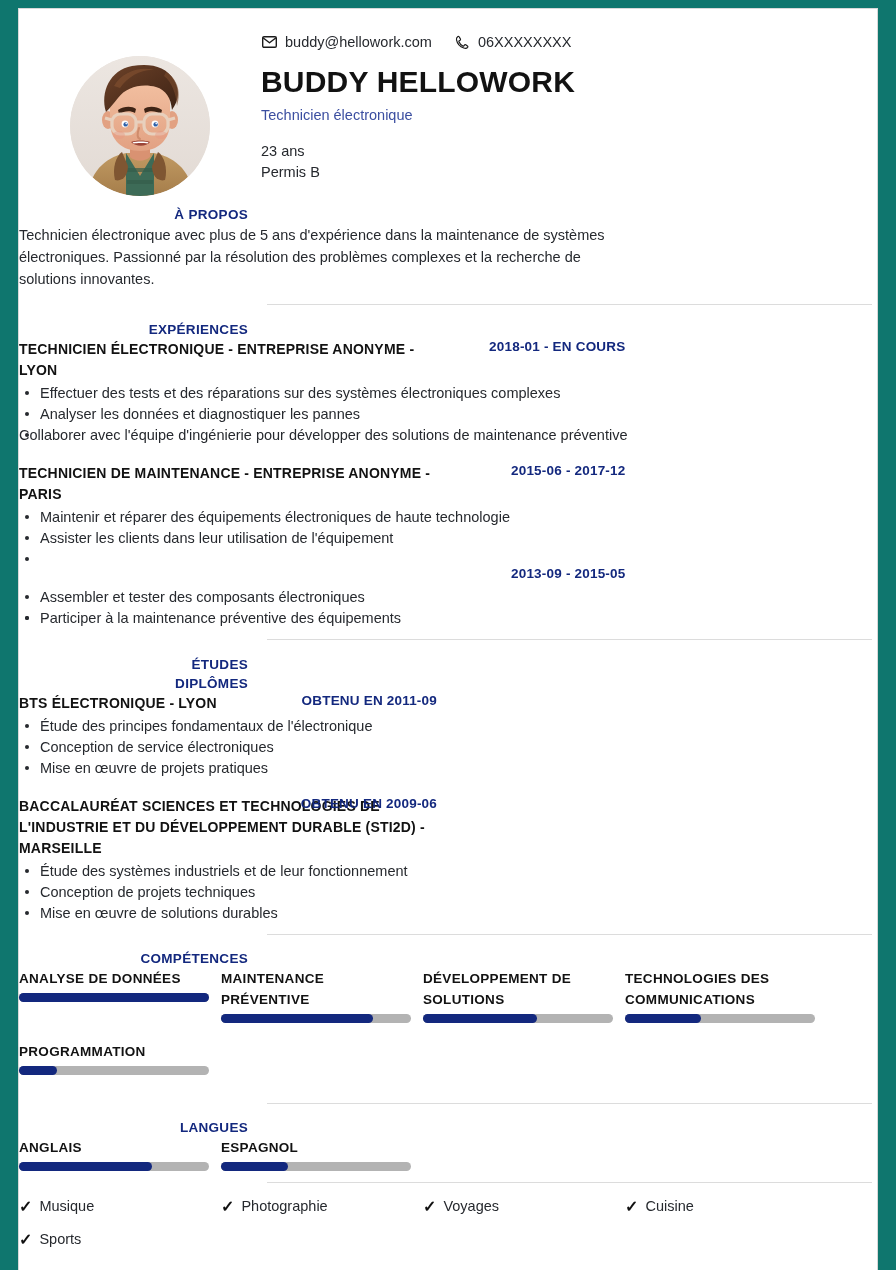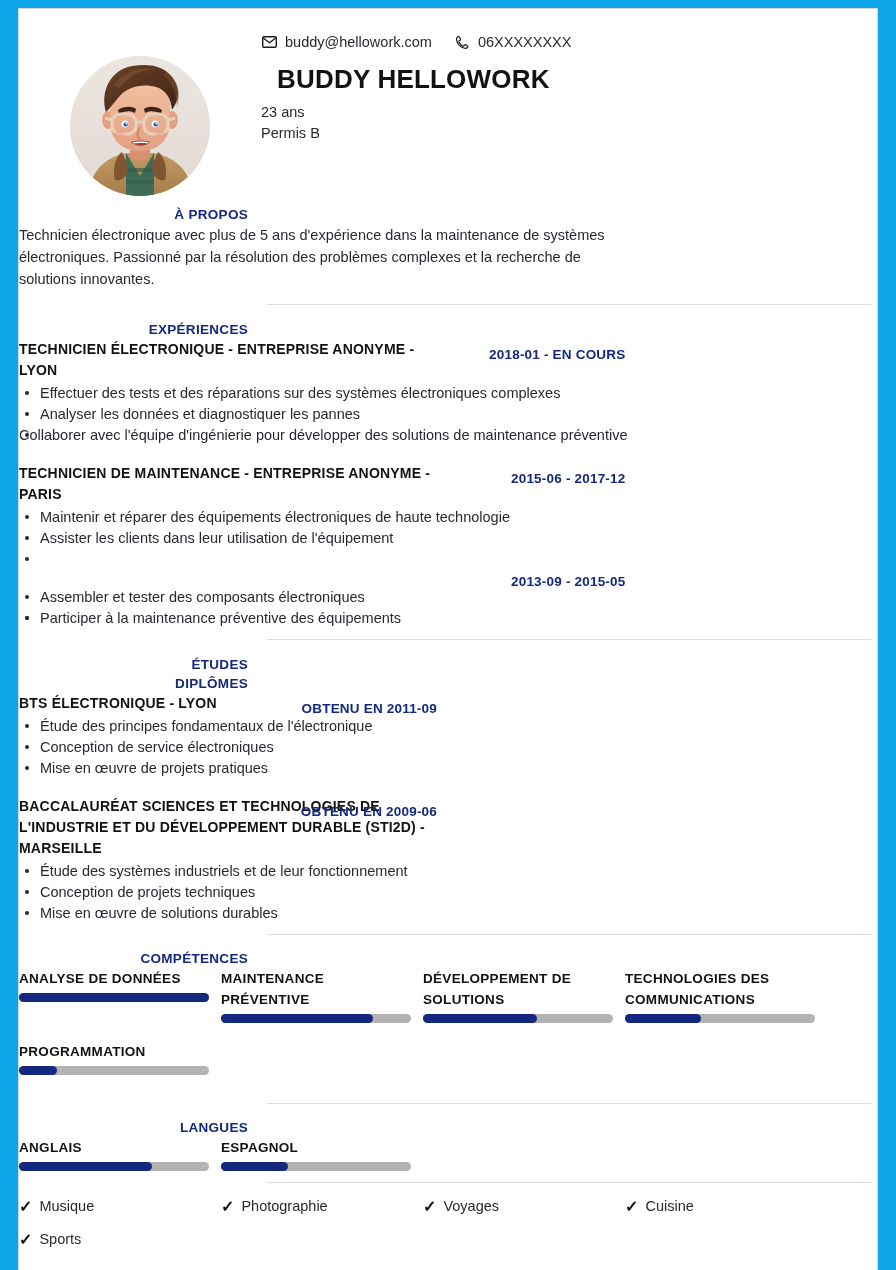--- a/index.html
+++ b/index.html
@@ -4,21 +4,21 @@
 <style>
   * { box-sizing: border-box; margin: 0; padding: 0; }
   html, body {
     background: #ffffff;
     font-family: "Liberation Sans", sans-serif;
   }
   .page {
     position: relative;
     width: 896px;
     height: 1270px;
-    background: #0ea5e9;
+    background: #0f766e;
     overflow: hidden;
   }
   .sheet {
     position: absolute;
     left: 18px;
     top: 8px;
     width: 860px;
     height: 1285px;
     border: 1px solid #d8d8d8;
     background: #ffffff;
@@ -73,25 +73,25 @@
     height: 15px;
     margin-right: 7px;
     display: inline-flex;
     align-items: center;
     justify-content: center;
     flex: none;
   }
   .ci-icon svg { display: block; }
 
   .fullname {
-    font-size: 26px;
+    font-size: 30px;
     font-weight: bold;
     color: #121212;
     letter-spacing: .2px;
-    margin: 12px 0 7px 16px;
+    margin: 12px 0 7px 0;
     line-height: 1.15;
   }
   .jobtitle {
     font-size: 14.5px;
     color: #3b4ea0;
     margin-bottom: 18px;
   }
   .meta-line {
     font-size: 14.5px;
     color: #26292e;
@@ -150,21 +150,21 @@
     font-size: 14px;
     font-weight: bold;
     color: #121212;
     letter-spacing: .2px;
     line-height: 21px;
     max-width: 420px;
   }
   .entry-date {
     position: absolute;
     right: 2px;
-    top: 8px;
+    top: 0;
     font-size: 13.5px;
     font-weight: bold;
     color: #13287e;
     letter-spacing: .2px;
     white-space: nowrap;
   }
   .bullets {
     list-style: none;
     margin-top: 2px;
   }
@@ -347,20 +347,21 @@
            <span class="ci-icon">
              <svg width="15" height="15" viewBox="0 0 16 16">
                <path d="M3.1 1.6 C2 2.3 1.3 3.6 1.6 5.1 C2.3 8.6 5.6 12.5 9.4 13.9 C11 14.5 12.6 14.2 13.5 13.2 C13.9 12.7 13.8 12.2 13.3 11.8 L11.4 10.4 C11 10.1 10.5 10.2 10.2 10.6 L9.5 11.5 C9.2 11.9 8.8 12 8.4 11.8 C6.6 10.8 5 9.1 4.2 7.2 C4 6.8 4.2 6.4 4.5 6.2 L5.5 5.6 C5.9 5.3 6 4.8 5.8 4.4 L4.6 2.2 C4.3 1.6 3.7 1.3 3.1 1.6 Z" fill="none" stroke="#1b1b1b" stroke-width="1.25" stroke-linejoin="round"></path>
              </svg>
            </span>
            <span>06XXXXXXXX</span>
          </span>
        </div>
 
        <div class="fullname">BUDDY HELLOWORK</div>
+       <div class="jobtitle">Technicien électronique</div>
        <div class="meta-line">23 ans</div>
        <div class="meta-line">Permis B</div>
      </div>
    </div>
 
    <div class="row about-row">
      <div class="label-col">
        <div class="sec-label">À PROPOS</div>
      </div>
      <div class="content-col">

